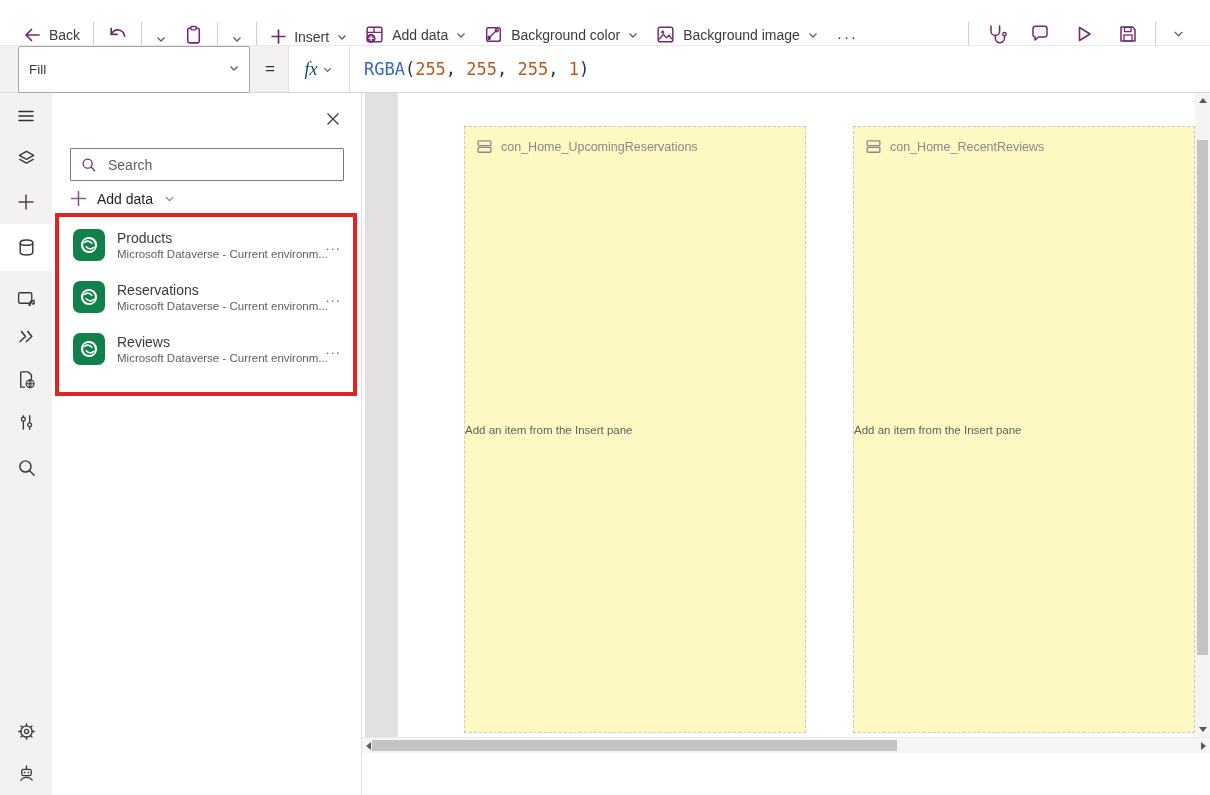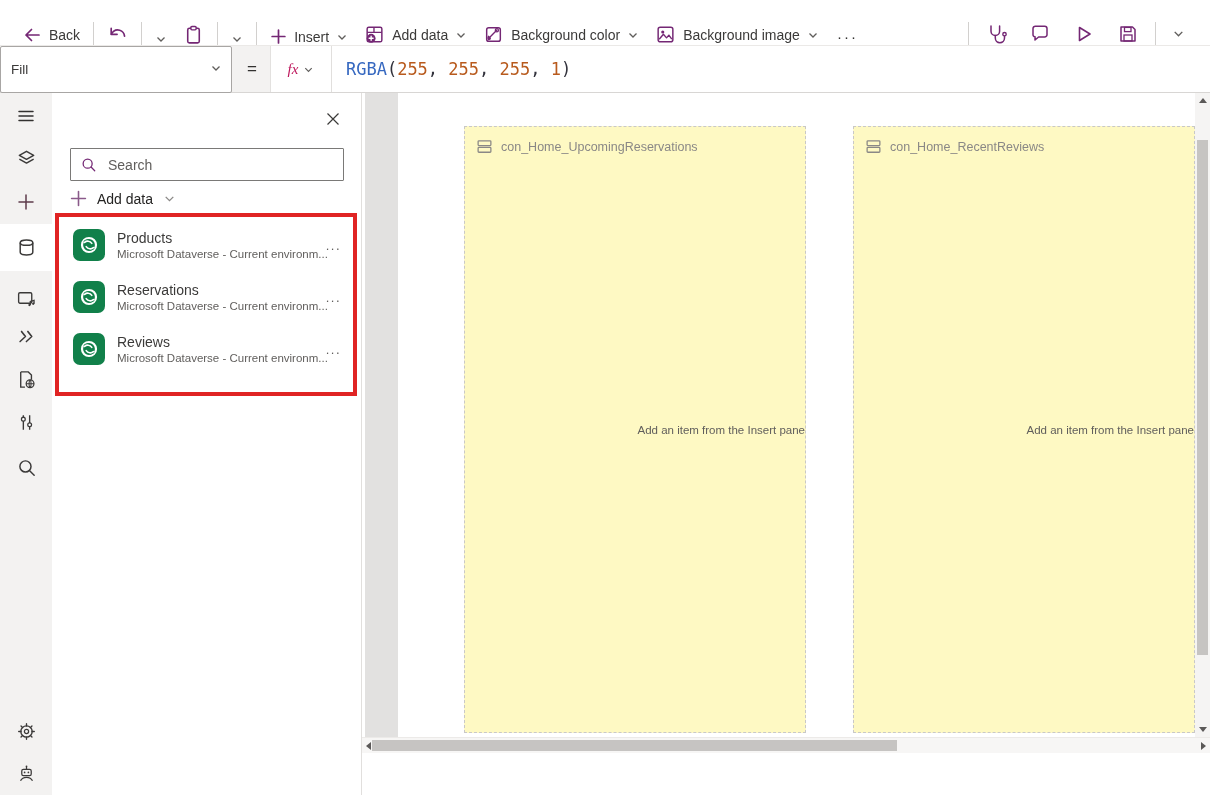--- a/index.html
+++ b/index.html
@@ -14,30 +14,30 @@
         font-size:14px;color:#3b3a39;white-space:nowrap;}
   .tbtn svg{display:block;}
   .sep{width:1px;height:23px;background:#d2d0ce;margin:0 5px;flex:none;}
   .overflow-dots{font-size:15px;letter-spacing:2px;color:#323130;margin:0 10px;}
   .right-cluster{margin-left:auto;display:flex;align-items:center;gap:0;}
   .right-cluster .tbtn{margin:0 11px;}
 
   
   .formula-bar{position:absolute;top:46px;left:0;right:0;height:47px;background:#f3f2f1;
                border-bottom:1px solid #d8d6d4;display:flex;align-items:center;box-sizing:border-box;}
-  .prop-dd{width:232px;height:47px;background:#fff;border:1px solid #a8a6a4;
+  .prop-dd{margin-left:18px;width:232px;height:47px;background:#fff;border:1px solid #a8a6a4;
            border-radius:2px;display:flex;align-items:center;padding:0 9px 0 10px;
            box-sizing:border-box;font-size:13.5px;color:#3b3a39;cursor:pointer;}
   .prop-dd .chevwrap{margin-left:auto;}
   .equals{margin:0 13px 0 15px;font-size:17px;color:#323130;}
   .fx-region{flex:1;height:100%;background:#fff;display:flex;align-items:stretch;
              border-left:1px solid #e3e1df;}
   .fx-btn{width:60px;display:flex;align-items:center;justify-content:center;gap:5px;
           border-right:1px solid #e1dfdd;cursor:pointer;}
-  .fx-glyph{font-family:"Liberation Serif",serif;font-style:italic;font-size:15px;color:#be185d;}
+  .fx-glyph{font-family:"Liberation Serif",serif;font-style:italic;font-size:18px;color:#0c4a6e;}
   .formula-text{display:flex;align-items:center;padding-left:14px;
                 font-family:"DejaVu Sans Mono",monospace;font-size:17px;white-space:pre;cursor:text;}
 
   
   .rail{position:absolute;top:93px;left:0;width:52px;bottom:0;background:#f3f2f1;}
   .rail-selected{position:absolute;top:131px;left:0;width:52px;height:47px;background:#fff;}
   .rail-btn{position:absolute;left:0;width:52px;height:44px;display:flex;align-items:center;
             justify-content:center;cursor:pointer;}
 
   
@@ -66,21 +66,21 @@
 
   
   .canvas{position:absolute;top:93px;left:362px;right:0;bottom:0;background:#fff;}
   .gutter{position:absolute;left:3px;top:0;width:33px;height:644px;background:#e2e1e0;}
   .cont{position:absolute;top:33px;width:342px;height:607px;border:1px dashed #c9c8c7;
         background:#fef9c3;box-sizing:border-box;cursor:pointer;margin-left:31px;}
   .cont-1{left:71px;}
   .cont-2{left:460px;}
   .cont-head{position:absolute;top:11px;left:11px;display:flex;align-items:center;gap:8px;
              color:#8a8886;font-size:12.5px;white-space:nowrap;}
-  .cont-ph{position:absolute;top:50%;left:0;right:0;text-align:right;
+  .cont-ph{position:absolute;top:50%;left:0;right:0;text-align:left;
            transform:translateY(-50%);color:#605e5c;font-size:11.5px;}
 
   
   .hscroll{position:absolute;left:0;right:0;top:644px;height:15px;background:#f7f6f5;
            border-top:1px solid #eceae8;}
   .h-thumb{position:absolute;left:10px;top:2px;width:525px;height:11px;background:#c6c4c2;cursor:pointer;}
   .tri{width:0;height:0;position:absolute;}
   .tri-left{left:4px;top:4px;border-top:4px solid transparent;border-bottom:4px solid transparent;
             border-right:5px solid #5b5958;}
   .tri-right{right:4px;top:4px;border-top:4px solid transparent;border-bottom:4px solid transparent;

